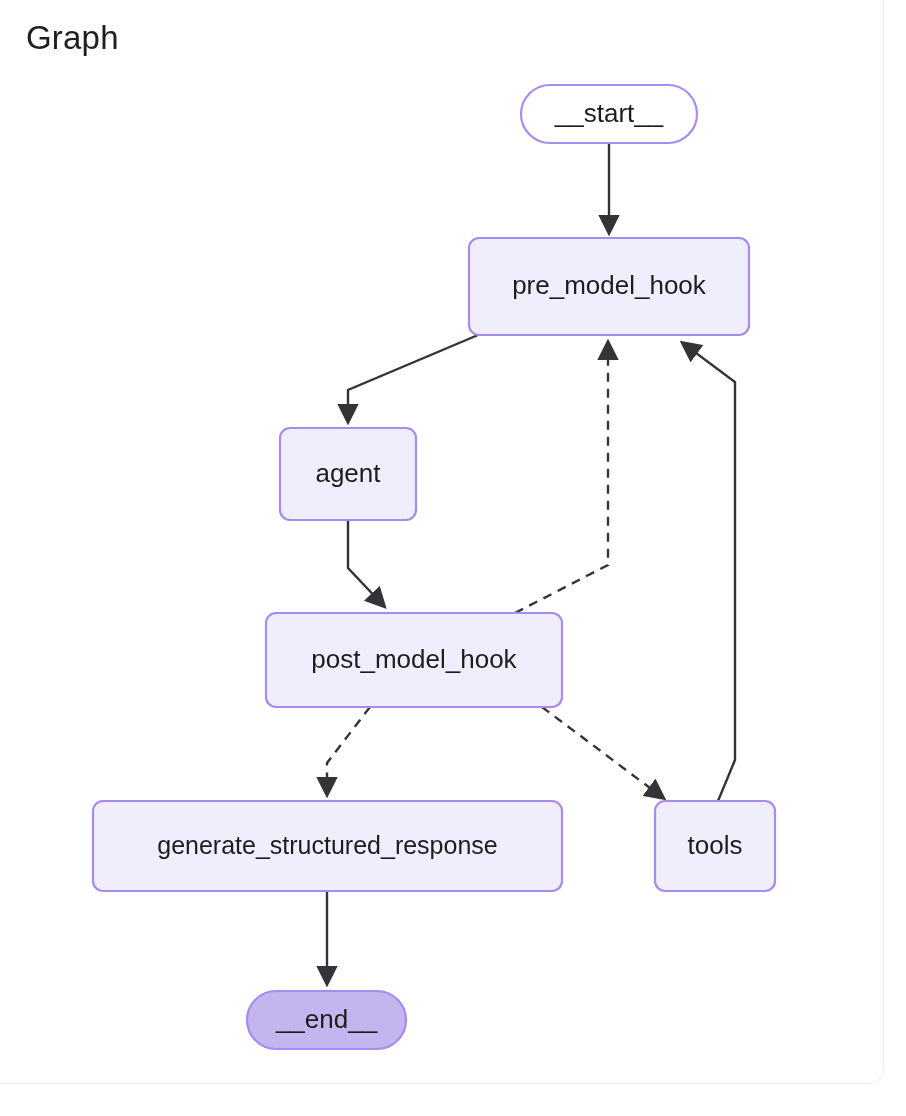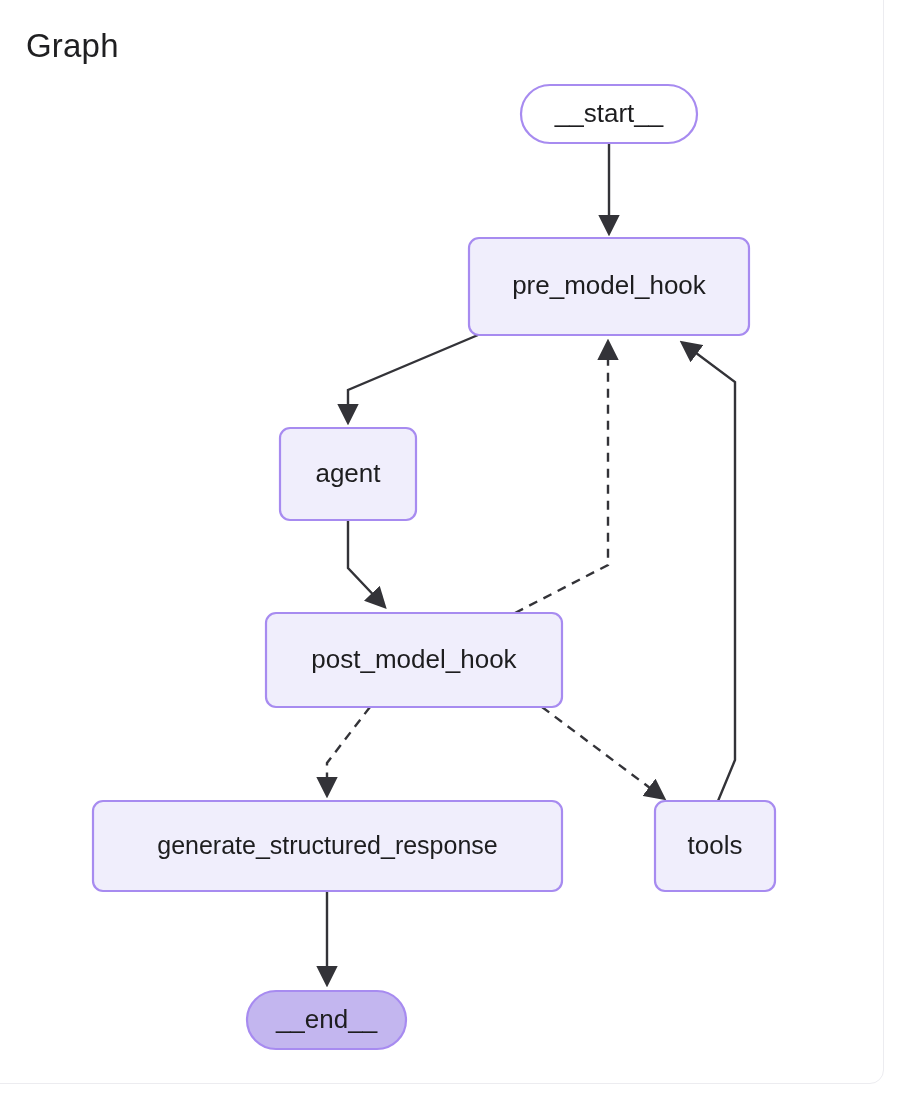--- a/index.html
+++ b/index.html
@@ -35,21 +35,20 @@
     position: absolute;
     left: 26px;
     top: 18px;
     font-size: 33px;
     line-height: 40px;
     color: #1f1f21;
     font-family: "Liberation Sans", sans-serif;
     font-weight: 400;
     letter-spacing: 0.2px;
     white-space: nowrap;
-    margin-top: 8px;
   }
   #diagram-svg {
     position: absolute;
     left: 0;
     top: 0;
     width: 906px;
     height: 1116px;
   }
   .node-label {
     font-family: "Liberation Sans", sans-serif;

